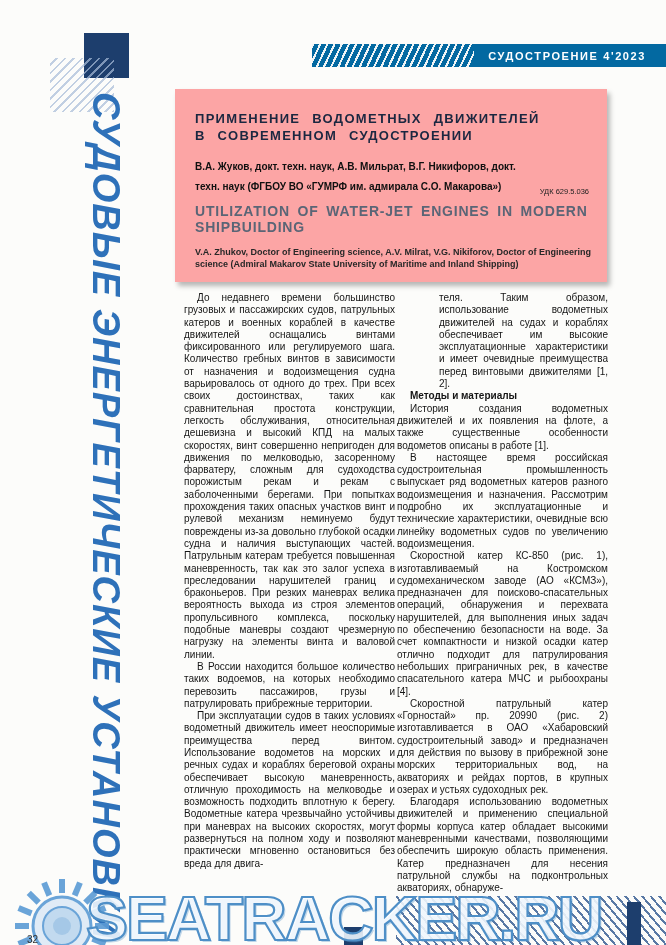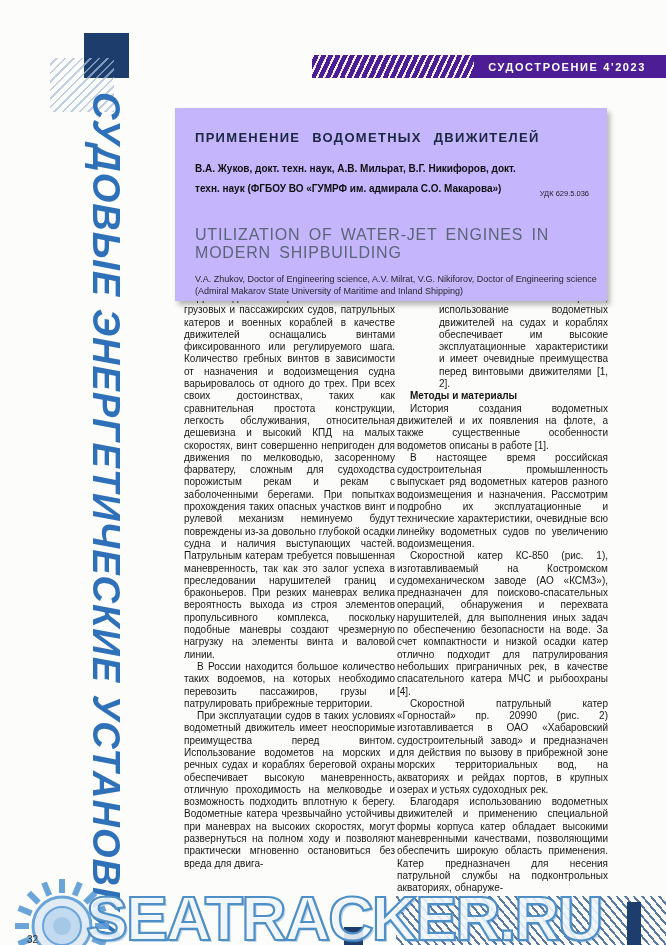--- a/index.html
+++ b/index.html
@@ -11,22 +11,22 @@
   }
 
   
   .deco-square-top { position:absolute; left:84px; top:33px; width:45px; height:45px; background:#1d3e6d; }
   .deco-hatch-topleft {
     position:absolute; left:50px; top:58px; width:64px; height:54px;
     background:repeating-linear-gradient(135deg, transparent 0 4px, #a8bcd8 4px 6px);
     opacity:.7;
   }
   .header-bar {
-    position:absolute; left:312px; top:55px; right:0; height:23px;
-    background:#4c1d95; display:flex; align-items:center; z-index:3;
+    position:absolute; left:312px; top:44px; right:0; height:23px;
+    background:#0369a1; display:flex; align-items:center; z-index:3;
   }
   .header-bar-stripes {
     flex:1; height:100%;
     background:repeating-linear-gradient(115deg, rgba(252,252,250,.95) 0 2px, transparent 2px 6.5px);
   }
   .header-bar-label {
     color:#ffffff; font-size:11px; font-weight:bold; letter-spacing:1.6px;
     padding:0 20px 0 14px; white-space:nowrap;
   }
 
@@ -42,30 +42,30 @@
   .sidebar-title {
     position:absolute; left:74px; top:92px; width:64px; height:848px;
     writing-mode:vertical-rl; text-orientation:mixed;
     font-size:38px; line-height:64px; letter-spacing:1px;
     font-weight:bold; font-style:italic; color:#2e71b9;
     white-space:nowrap; overflow:hidden; z-index:2;
   }
 
   
   .title-box {
-    position:absolute; left:175px; top:108px; width:432px; height:193px;
-    background:#c4b5fd; box-shadow:3px 4px 5px rgba(0,0,0,.28);
+    position:absolute; left:175px; top:89px; width:432px; height:193px;
+    background:#fca5a5; box-shadow:3px 4px 5px rgba(0,0,0,.28);
     padding:21px 18px 0 20px; z-index:3;
   }
   .title-ru { font-size:13px; font-weight:bold; color:#1b2740; letter-spacing:1.3px; word-spacing:7px; line-height:17px; }
   .authors-row { display:flex; align-items:flex-end; margin-top:13px; }
   .authors-ru { font-size:10px; font-weight:bold; color:#101010; line-height:20px; width:352px; }
   .udc { font-size:7.5px; color:#222; margin-left:auto; white-space:nowrap; padding-bottom:1px; }
-  .title-en { margin-top:27px; font-size:16px; font-weight:normal; color:#5a6576; letter-spacing:.8px; word-spacing:3px; }
-  .authors-en { margin-top:12px; font-size:9px; font-weight:normal; color:#282828; line-height:11.5px; width:408px; }
+  .title-en { margin-top:6px; font-size:14px; font-weight:bold; color:#5a6576; letter-spacing:.8px; word-spacing:3px; }
+  .authors-en { margin-top:12px; font-size:9px; font-weight:bold; color:#282828; line-height:11.5px; width:408px; }
 
   
   .body-cols {
     position:absolute; left:184px; top:292px; width:424px; height:650px;
     display:flex; gap:2px; z-index:2;
   }
   .col {
     flex:1; text-align:justify; font-size:10px; line-height:12.3px;
     color:#151515; overflow:hidden; hyphens:auto;
   }
@@ -94,20 +94,21 @@
 
   <div class="header-bar">
     <div class="header-bar-stripes"></div>
     <div class="header-bar-label">СУДОСТРОЕНИЕ 4'2023</div>
   </div>
 
   <div class="sidebar-title">СУДОВЫЕ ЭНЕРГЕТИЧЕСКИЕ УСТАНОВКИ</div>
 
   <div class="title-box">
     <div class="title-ru">ПРИМЕНЕНИЕ ВОДОМЕТНЫХ ДВИЖИТЕЛЕЙ</div>
+    <div class="title-ru">В СОВРЕМЕННОМ СУДОСТРОЕНИИ</div>
     <div class="authors-row">
       <div class="authors-ru">В.А. Жуков, докт. техн. наук, А.В. Мильрат, В.Г. Никифоров, докт. техн. наук (ФГБОУ ВО «ГУМРФ им. адмирала С.О. Макарова»)</div>
       <div class="udc">УДК 629.5.036</div>
     </div>
     <div class="title-en">UTILIZATION OF WATER-JET ENGINES IN MODERN SHIPBUILDING</div>
     <div class="authors-en">V.A. Zhukov, Doctor of Engineering science, A.V. Milrat, V.G. Nikiforov, Doctor of Engineering science (Admiral Makarov State University of Maritime and Inland Shipping)</div>
   </div>
 
   <div class="body-cols">
     <div class="col">

